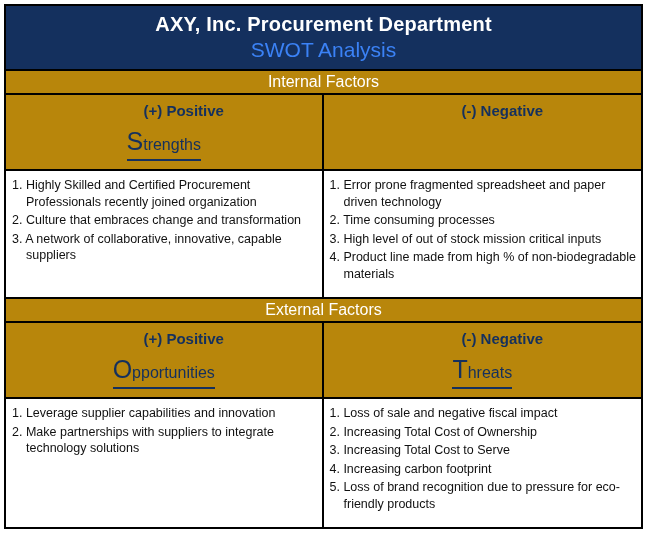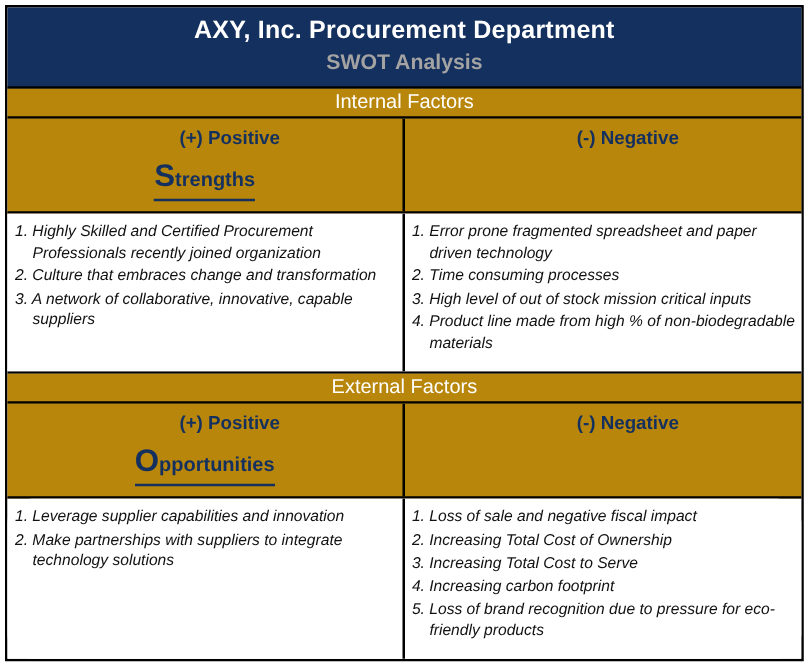--- a/index.html
+++ b/index.html
@@ -39,23 +39,23 @@
     flex: 0 0 auto;
   }
   .title-main {
     color: #ffffff;
     font-size: 20px;
     font-weight: bold;
     line-height: 25px;
     letter-spacing: 0.2px;
   }
   .title-sub {
-    color: #a3a3a3;
-    font-size: 17px;
-    font-weight: bold;
+    color: #3b82f6;
+    font-size: 21px;
+    font-weight: normal;
     line-height: 22px;
     margin-top: 2px;
   }
   
   .section-band {
     background: #b8860b;
     border-bottom: 2px solid #000000;
     text-align: center;
     padding: 2px 0 3px 0;
     flex: 0 0 auto;
@@ -85,21 +85,21 @@
   .polarity {
     color: #14305e;
     font-size: 15px;
     font-weight: bold;
     line-height: 20px;
     padding-left: 40px;
   }
   .bigword {
     margin-top: 7px;
     color: #14305e;
-    font-weight: bold;
+    font-weight: normal;
     display: inline-block;
     border-bottom: 2px solid #14305e;
     padding-bottom: 1px;
     line-height: 26px;
   }
   .bigword .cap {
     font-size: 25px;
   }
   .bigword .rest {
     font-size: 16px;
@@ -114,21 +114,20 @@
   }
   .content-row.last {
     border-bottom: none;
     border-radius: 19px;
   }
   .content-cell {
     flex: 1 1 50%;
     box-sizing: border-box;
     padding: 6px 2px 6px 6px;
     background: #ffffff;
-    font-style: italic;
   }
   .content-cell.left {
     border-right: 2px solid #000000;
   }
   .content-cell ol {
     margin: 0;
     padding: 0;
     list-style: none;
   }
   .content-cell li {
@@ -191,20 +190,23 @@
 
     <div class="heading-row">
       <div class="heading-cell left">
         <div class="polarity">(+) Positive</div>
         <div class="bigword">
           <span class="cap">O</span><span class="rest">pportunities</span>
         </div>
       </div>
       <div class="heading-cell">
         <div class="polarity">(-) Negative</div>
+        <div class="bigword">
+          <span class="cap">T</span><span class="rest">hreats</span>
+        </div>
       </div>
     </div>
 
     <div class="content-row last">
       <div class="content-cell left">
         <ol>
           <li>1. Leverage supplier capabilities and innovation</li>
           <li>2. Make partnerships with suppliers to integrate technology solutions</li>
         </ol>
       </div>

